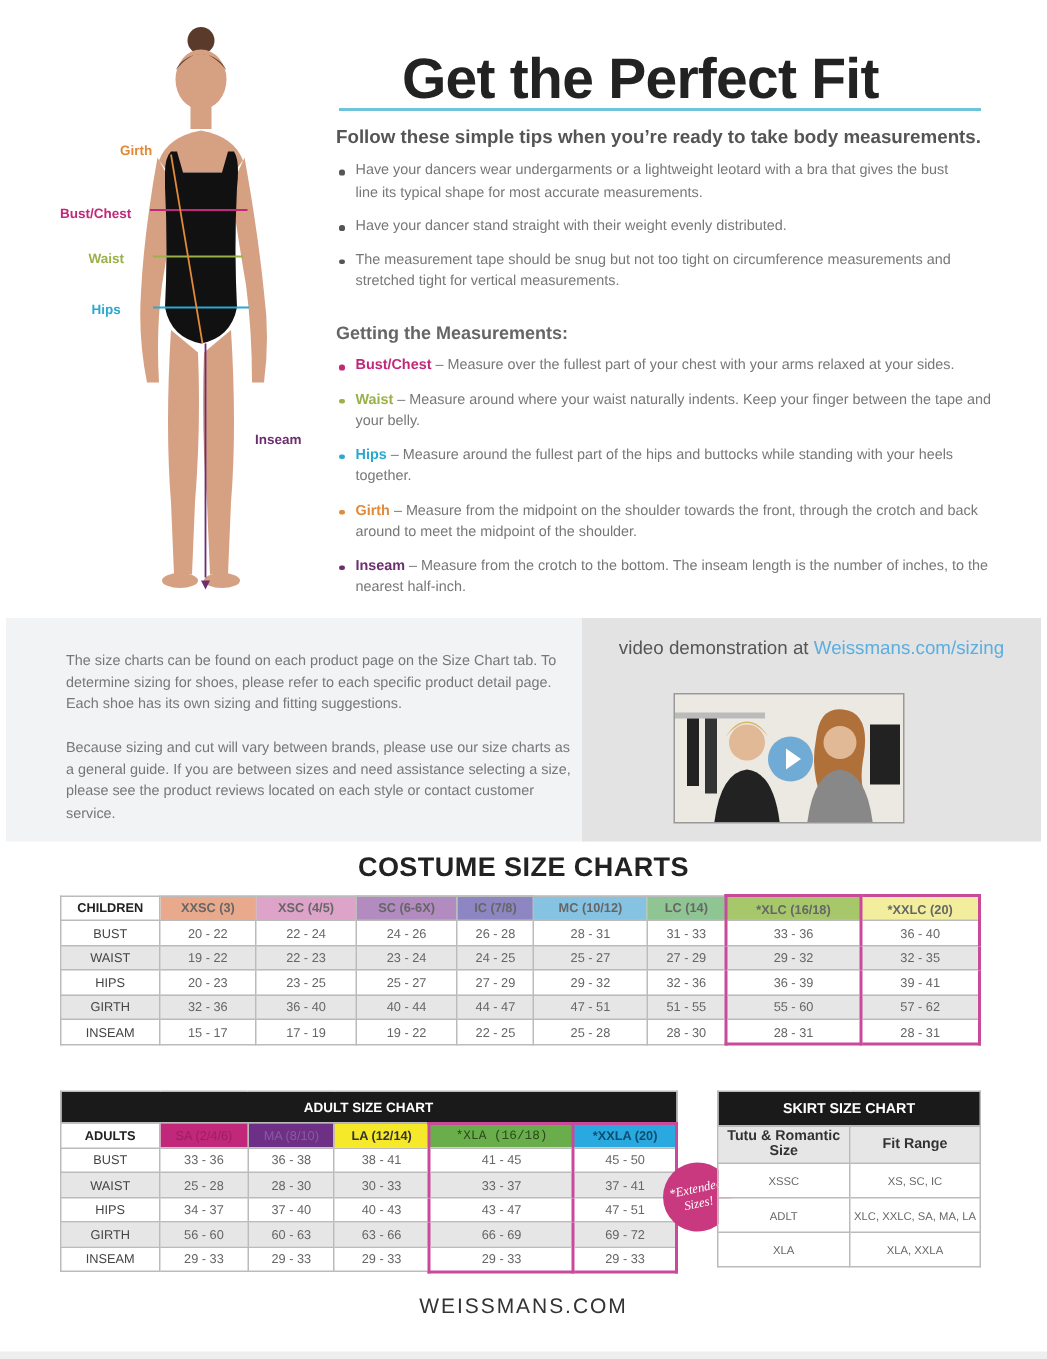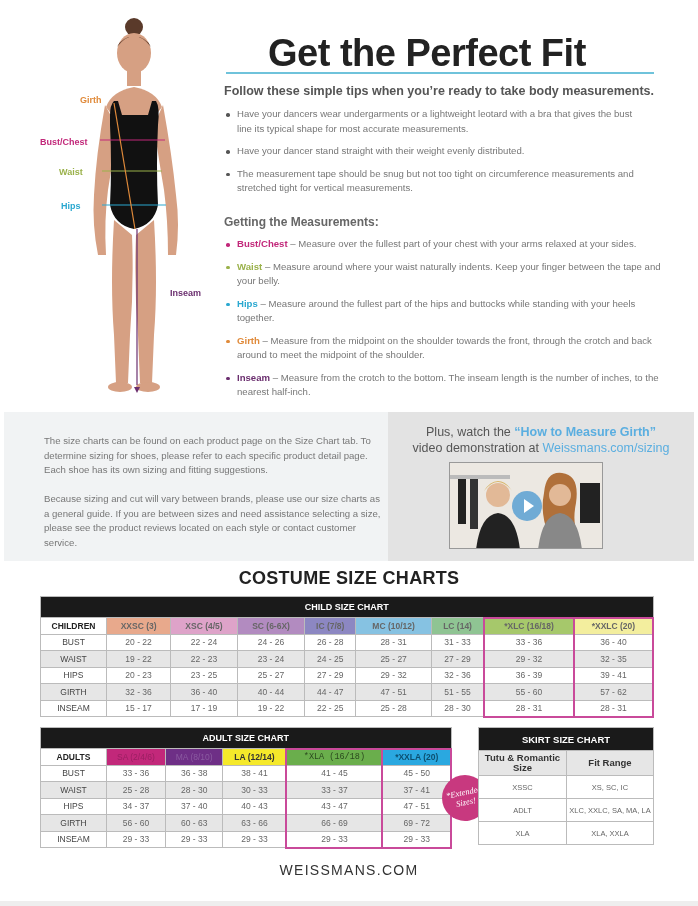--- a/index.html
+++ b/index.html
@@ -124,21 +124,20 @@
   </ul>
 </div>
 
 <div class="band-left">
   <p style="top:22px;">The size charts can be found on each product page on the Size Chart tab. To determine sizing for shoes, please refer to each specific product detail page. Each shoe has its own sizing and fitting suggestions.</p>
   <p style="top:80px;">Because sizing and cut will vary between brands, please use our size charts as a general guide. If you are between sizes and need assistance selecting a size, please see the product reviews located on each style or contact customer service.</p>
 </div>
 
 <div class="band-right">
   <div class="promo">
-    <div><span>Plus, watch the </span><span class="hl">“How to Measure Girth”</span></div>
     <div><span>video demonstration at </span><span class="hl" style="font-weight:normal;">Weissmans.com/sizing</span></div>
   </div>
   <div class="video">
     <svg width="154" height="87" viewBox="0 0 154 87">
       <rect width="154" height="87" fill="#ece8e2"></rect>
       <rect x="0" y="12" width="60" height="4" fill="#bbb"></rect>
       <rect x="8" y="16" width="8" height="45" fill="#222"></rect>
       <rect x="20" y="16" width="8" height="50" fill="#333"></rect>
       <rect x="130" y="20" width="20" height="40" fill="#222"></rect>
       <circle cx="48" cy="32" r="12" fill="#e2b997"></circle>
@@ -150,23 +149,20 @@
       <path d="M88 87 Q92 52 110 50 Q128 52 132 87 Z" fill="#888"></path>
     </svg>
     <div class="play"></div>
   </div>
 </div>
 
 <h2 class="charts-title">COSTUME SIZE CHARTS</h2>
 
 <table class="child">
   <tbody>
-      <tr>
-        <td class="banner" colspan="9">CHILD SIZE CHART</td>
-      </tr>
   <tr>
     <th class="hdr-label" style="width:66px">CHILDREN</th>
     <th style="background:#e8a98c">XXSC (3)</th>
     <th style="background:#dea3c9">XSC (4/5)</th>
     <th style="background:#b28bc0">SC (6-6X)</th>
     <th style="background:#8c87c2">IC (7/8)</th>
     <th style="background:#86c2e2">MC (10/12)</th>
     <th style="background:#8fc493">LC (14)</th>
     <th class="ext ext-top" style="background:#a6c86b">*XLC (16/18)</th>
     <th class="ext ext-top" style="background:#f3ee9e">*XXLC (20)</th>

